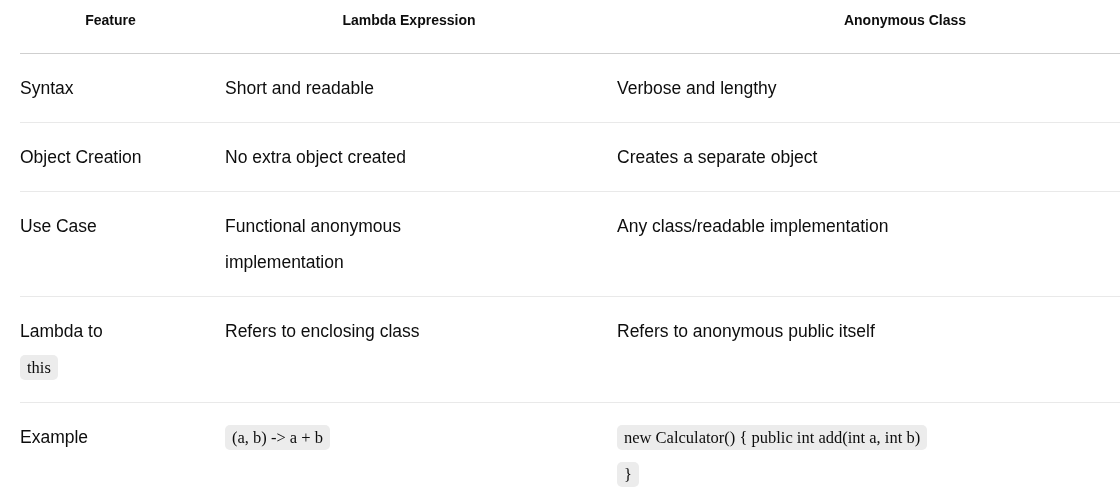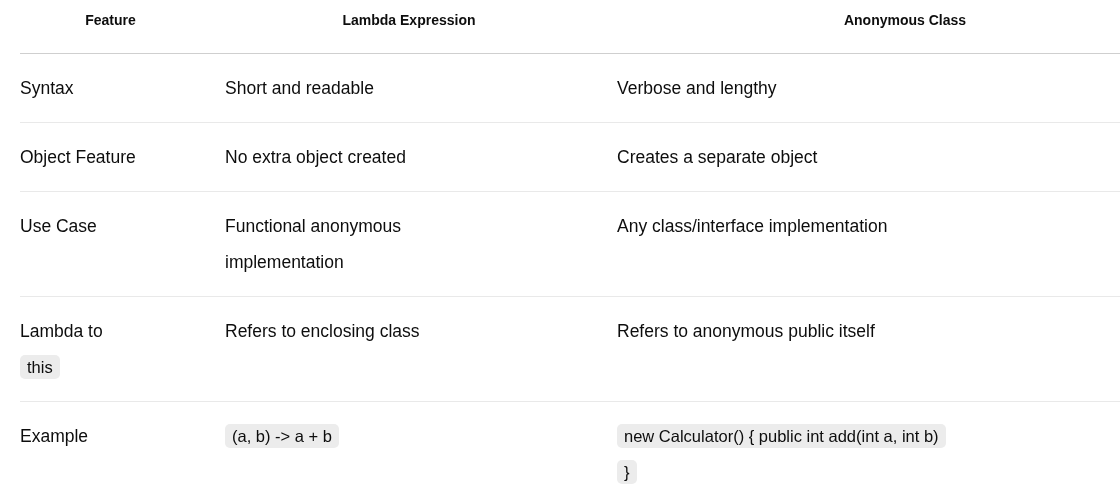--- a/index.html
+++ b/index.html
@@ -45,21 +45,21 @@
     padding: 16px 24px 16px 0;
     border-bottom: 1px solid #e9e9e9;
     line-height: 36px;
     vertical-align: top;
     margin-left: 28px;
   }
   td:last-child { padding-right: 0; }
   tbody tr:last-child td { border-bottom: none; }
 
   code.inline-code {
-    font-family: Liberation Sans, sans-serif;
+    font-family: Liberation Serif, serif;
     font-size: 16.5px;
     background: #ececec;
     color: #0d0d0d;
     padding: 3px 7px;
     border-radius: 5px;
     white-space: pre;
   }
 </style>
 </head>
 <body>
@@ -78,28 +78,28 @@
         <th>Anonymous Class</th>
       </tr>
     </thead>
     <tbody>
       <tr>
         <td><span>Syntax</span></td>
         <td><span>Short and readable</span></td>
         <td><span>Verbose and lengthy</span></td>
       </tr>
       <tr>
-        <td><span>Object Feature</span></td>
+        <td><span>Object Creation</span></td>
         <td><span>No extra object created</span></td>
         <td><span>Creates a separate object</span></td>
       </tr>
       <tr>
         <td><span>Use Case</span></td>
         <td><span>Functional anonymous</span><br><span>implementation</span></td>
-        <td><span>Any class/interface implementation</span></td>
+        <td><span>Any class/readable implementation</span></td>
       </tr>
       <tr>
         <td><span>Lambda to</span><br><code class="inline-code">this</code></td>
         <td><span>Refers to enclosing class</span></td>
         <td><span>Refers to anonymous public itself</span></td>
       </tr>
       <tr>
         <td><span>Example</span></td>
         <td><code class="inline-code">(a, b) -&gt; a + b</code></td>
         <td><code class="inline-code">new Calculator() { public int add(int a, int b)</code><br><code class="inline-code">}</code></td>

